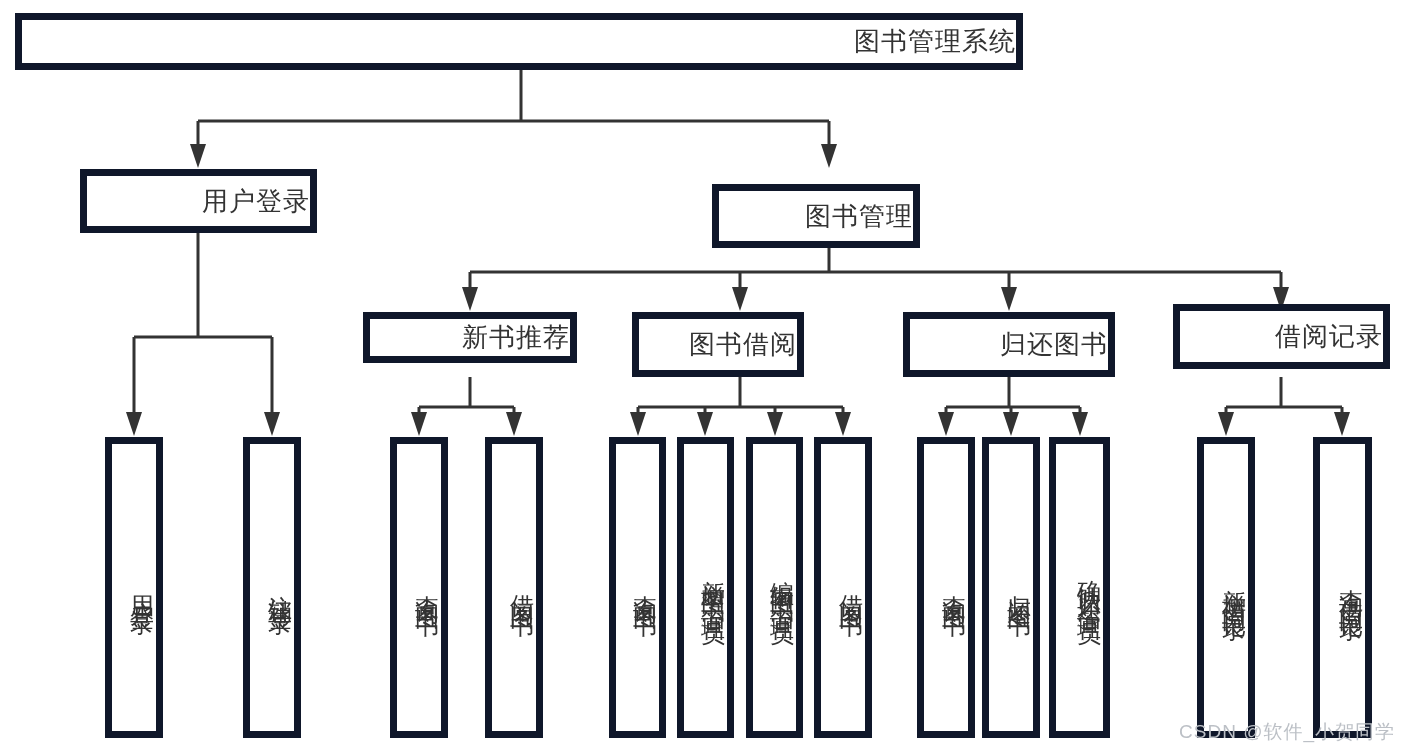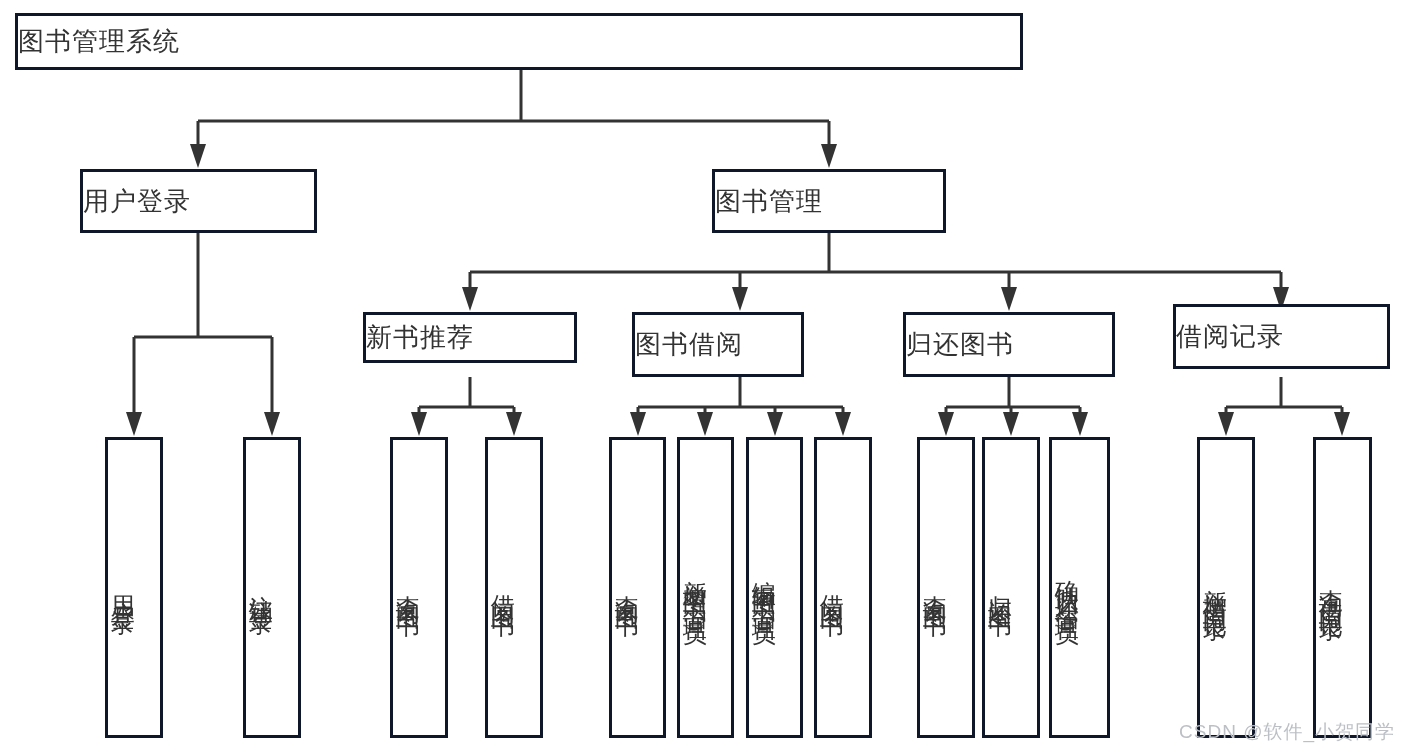--- a/index.html
+++ b/index.html
@@ -7,21 +7,21 @@
     width:1405px;height:747px;position:relative;overflow:hidden;
     font-family:"Liberation Sans","DejaVu Sans",sans-serif;
     color:#333333;
   }
   .stage{position:absolute;left:0;top:0;width:1405px;height:747px;}
   svg.connectors{position:absolute;left:0;top:0;width:1405px;height:747px;z-index:1;}
   svg.connectors path{stroke:#333333;stroke-width:3;fill:none;}
   svg.connectors path.arrow{fill:#333333;stroke:none;}
   .box{
     position:absolute;box-sizing:border-box;background:#ffffff;
-    border:3px solid #0f172a;display:flex;align-items:center;justify-content:flex-start;
+    border:7px solid #0f172a;display:flex;align-items:center;justify-content:flex-end;
     z-index:2;
   }
   .hbox span{font-size:26px;letter-spacing:1px;white-space:nowrap;color:#333333;}
   .root-box span{font-size:26px;}
   .vbox .vtext{
     writing-mode:vertical-rl;text-orientation:mixed;
     font-size:24px;letter-spacing:6px;line-height:1.2;color:#333333;
   }
   .watermark{
     position:absolute;right:10px;bottom:2px;z-index:3;
@@ -83,21 +83,21 @@
     </g>
   </svg>
 
   <div class="box hbox root-box" style="left:15px;top:13px;width:1008px;height:57px;">
     <span>图书管理系统</span>
   </div>
 
   <div class="box hbox" style="left:80px;top:169px;width:237px;height:64px;">
     <span>用户登录</span>
   </div>
-  <div class="box hbox" style="left:712px;top:169px;width:234px;height:64px;">
+  <div class="box hbox" style="left:712px;top:184px;width:208px;height:64px;">
     <span>图书管理</span>
   </div>
 
   <div class="box hbox" style="left:363px;top:312px;width:214px;height:51px;">
     <span>新书推荐</span>
   </div>
   <div class="box hbox" style="left:632px;top:312px;width:172px;height:65px;">
     <span>图书借阅</span>
   </div>
   <div class="box hbox" style="left:903px;top:312px;width:212px;height:65px;">

